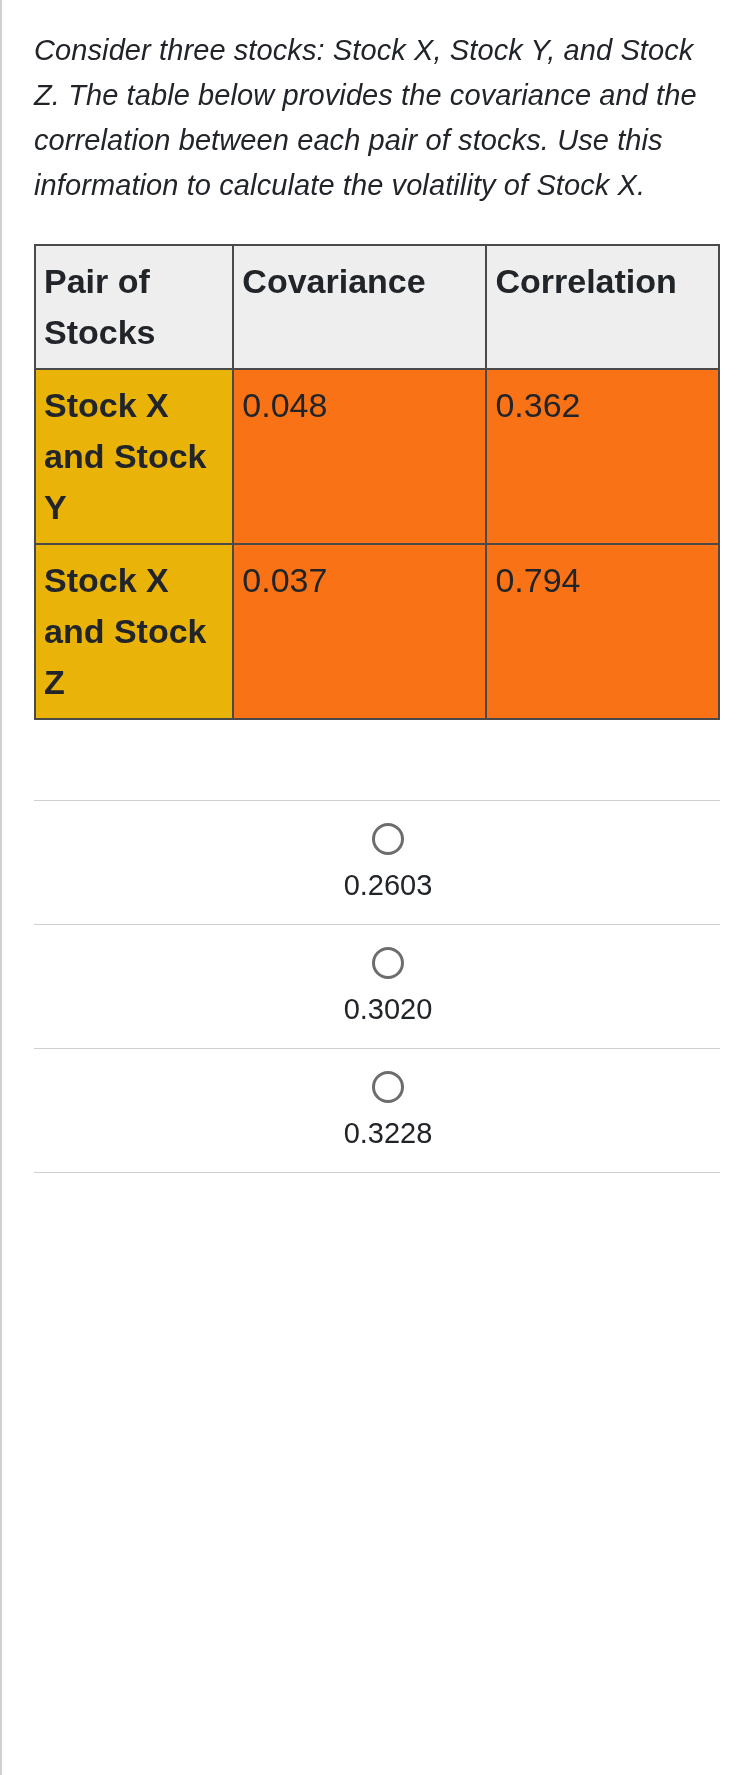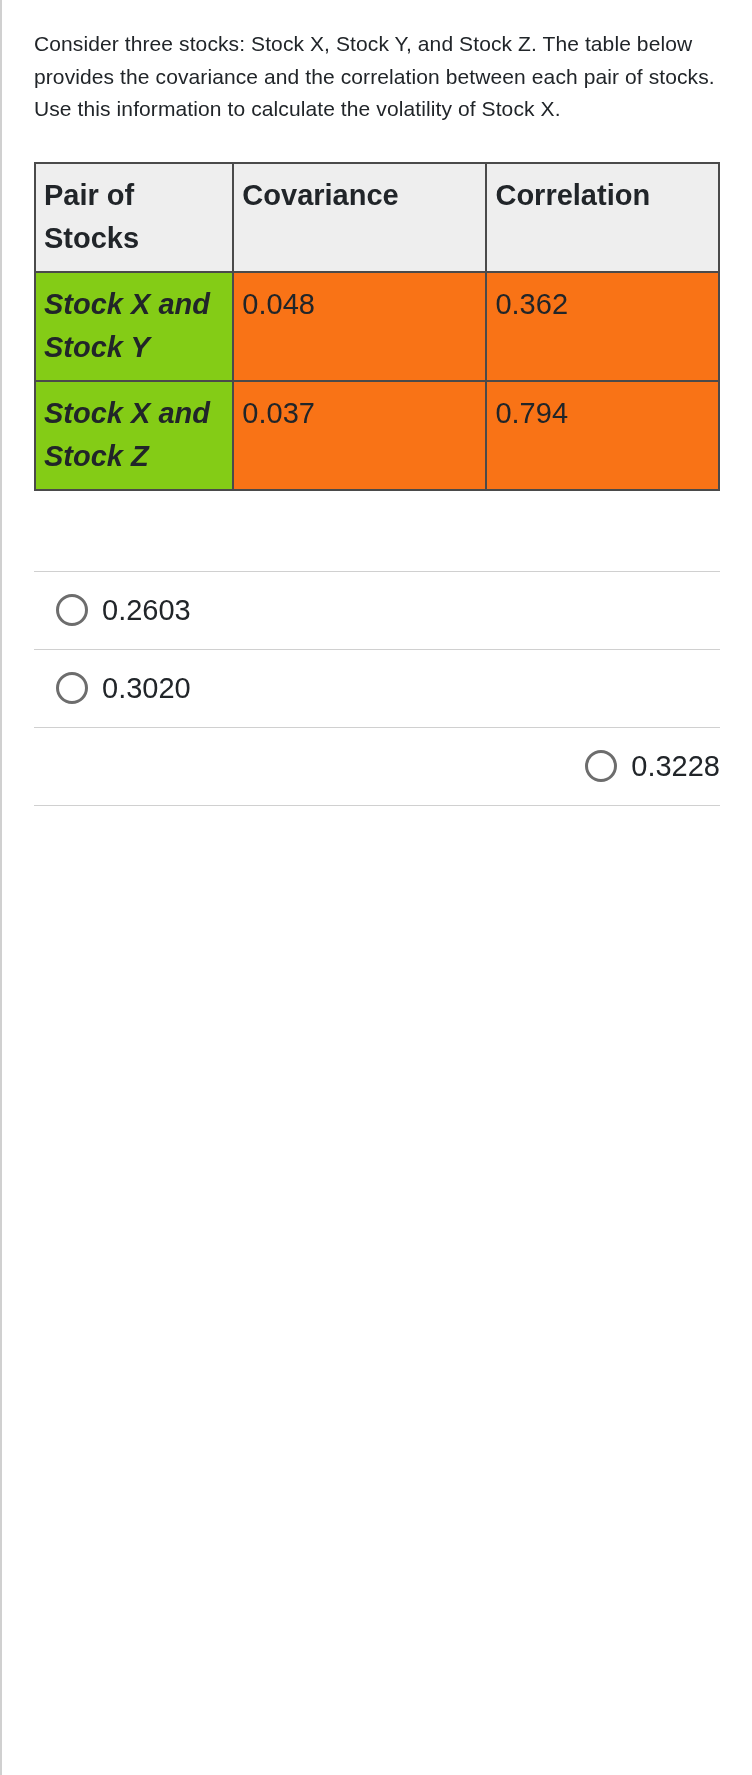--- a/index.html
+++ b/index.html
@@ -8,67 +8,68 @@
     background: #fff;
     color: #212529;
     width: 752px;
   }
   .container {
     border-left: 2px solid #d0d0d0;
     padding: 28px 32px 28px 32px;
     min-height: 1775px;
   }
   .question-text {
-    font-size: 21px;
+    font-size: 29px;
     line-height: 1.55;
     color: #212529;
     margin-bottom: 36px;
     letter-spacing: 0.1px;
+    font-style: italic;
   }
   table.data-table {
     border-collapse: collapse;
     width: 100%;
     margin-bottom: 80px;
   }
   table.data-table th,
   table.data-table td {
     border: 2px solid #4a4a4a;
     padding: 10px 8px 10px 8px;
-    font-size: 29px;
+    font-size: 34px;
     text-align: left;
     vertical-align: top;
     line-height: 1.5;
   }
   table.data-table th {
     background: #eeeeee;
     font-weight: 700;
     color: #212529;
   }
   table.data-table td.row-label {
-    background: #84cc16;
+    background: #eab308;
     font-weight: 700;
     color: #212529;
-    font-style: italic;
   }
   table.data-table td {
     background: #f97316;
     font-weight: 400;
   }
   .col-pair { width: 29%; }
   .col-cov  { width: 37%; }
   .col-corr { width: 34%; }
   .options {
     width: 100%;
   }
   .option-row {
     display: flex;
     align-items: center;
     gap: 14px;
     padding: 22px 0 22px 22px;
     border-top: 1px solid #d0d0d0;
+    flex-direction: column;
   }
   .option-row:last-child {
     border-bottom: 1px solid #d0d0d0;
     justify-content: flex-end;
   }
   .radio {
     width: 32px;
     height: 32px;
     border: 3px solid #6d6d6d;
     border-radius: 50%;

